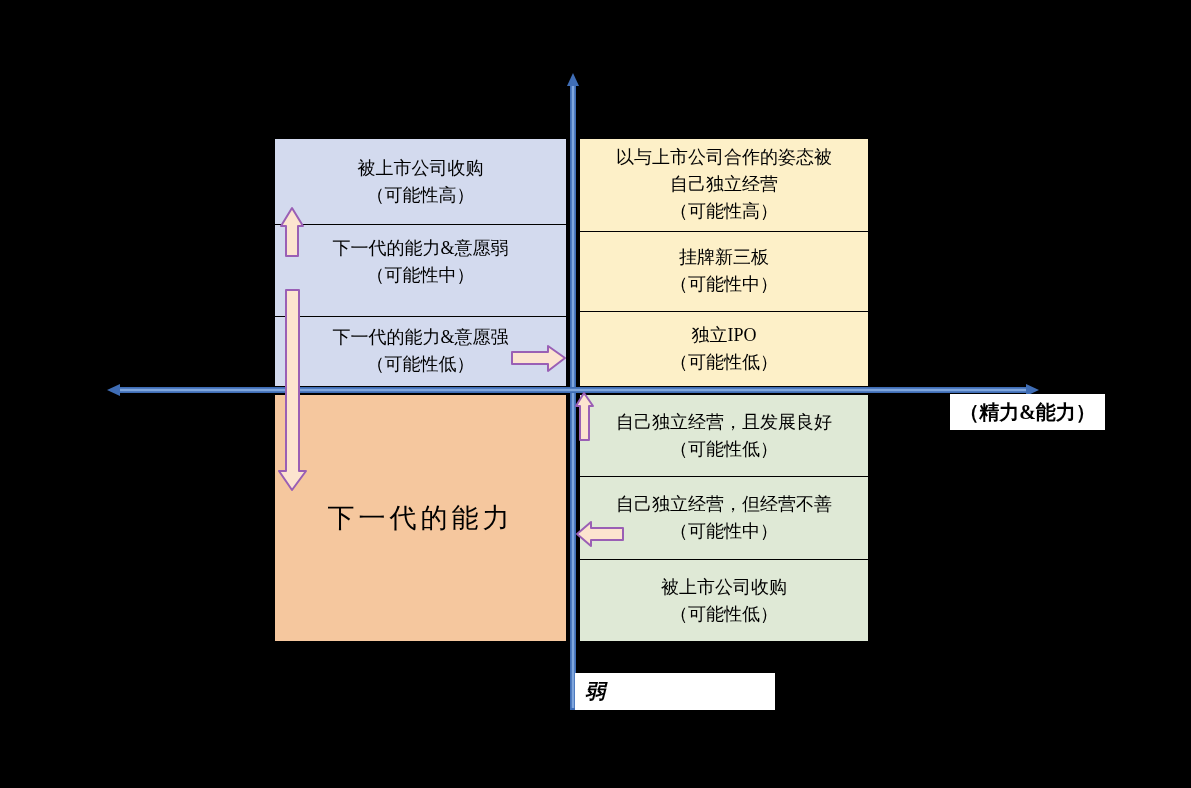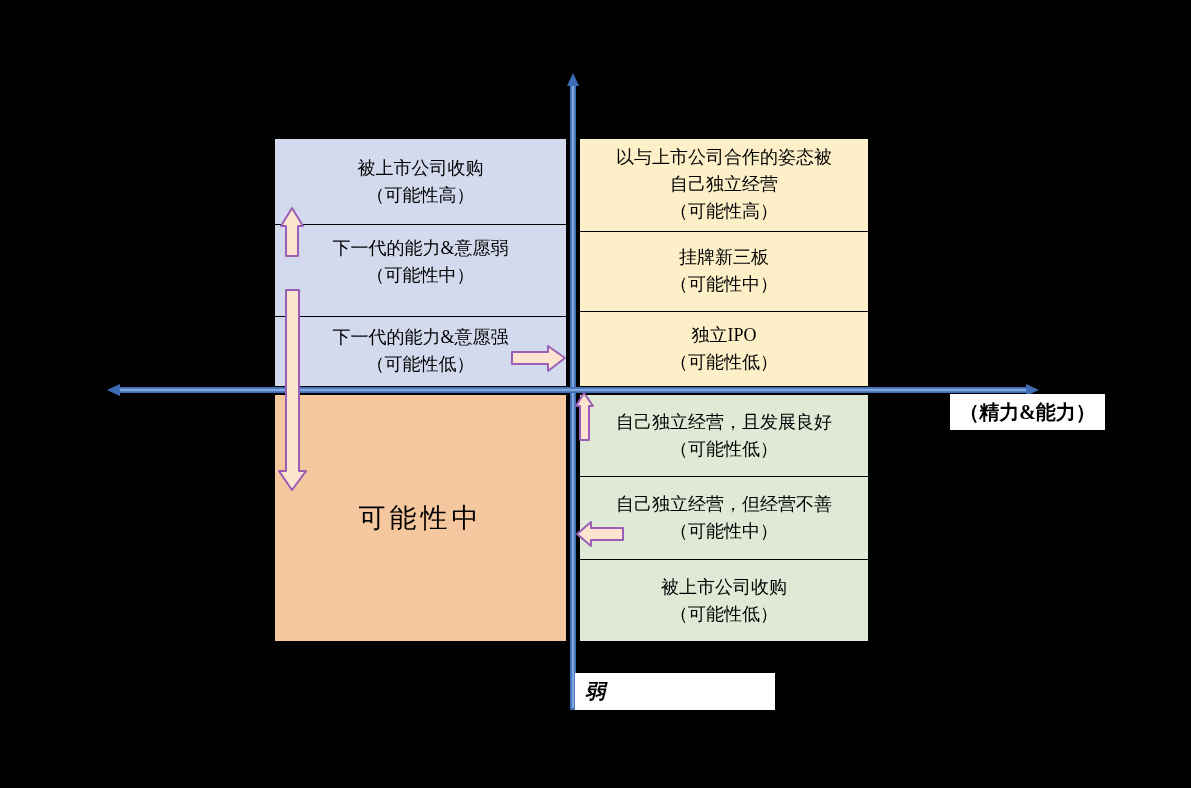--- a/index.html
+++ b/index.html
@@ -93,21 +93,21 @@
     <div class="qcell">以与上市公司合作的姿态被
 自己独立经营
 （可能性高）</div>
     <div class="qcell">挂牌新三板
 （可能性中）</div>
     <div class="qcell">独立IPO
 （可能性低）</div>
   </div>
 
   <div class="qgroup bl">
-    <div class="bl-title">可能性中</div>
+    <div class="bl-title">下一代的能力</div>
   </div>
 
   <div class="qgroup br">
     <div class="qcell">自己独立经营，且发展良好
 （可能性低）</div>
     <div class="qcell">自己独立经营，但经营不善
 （可能性中）</div>
     <div class="qcell">被上市公司收购
 （可能性低）</div>
   </div>

